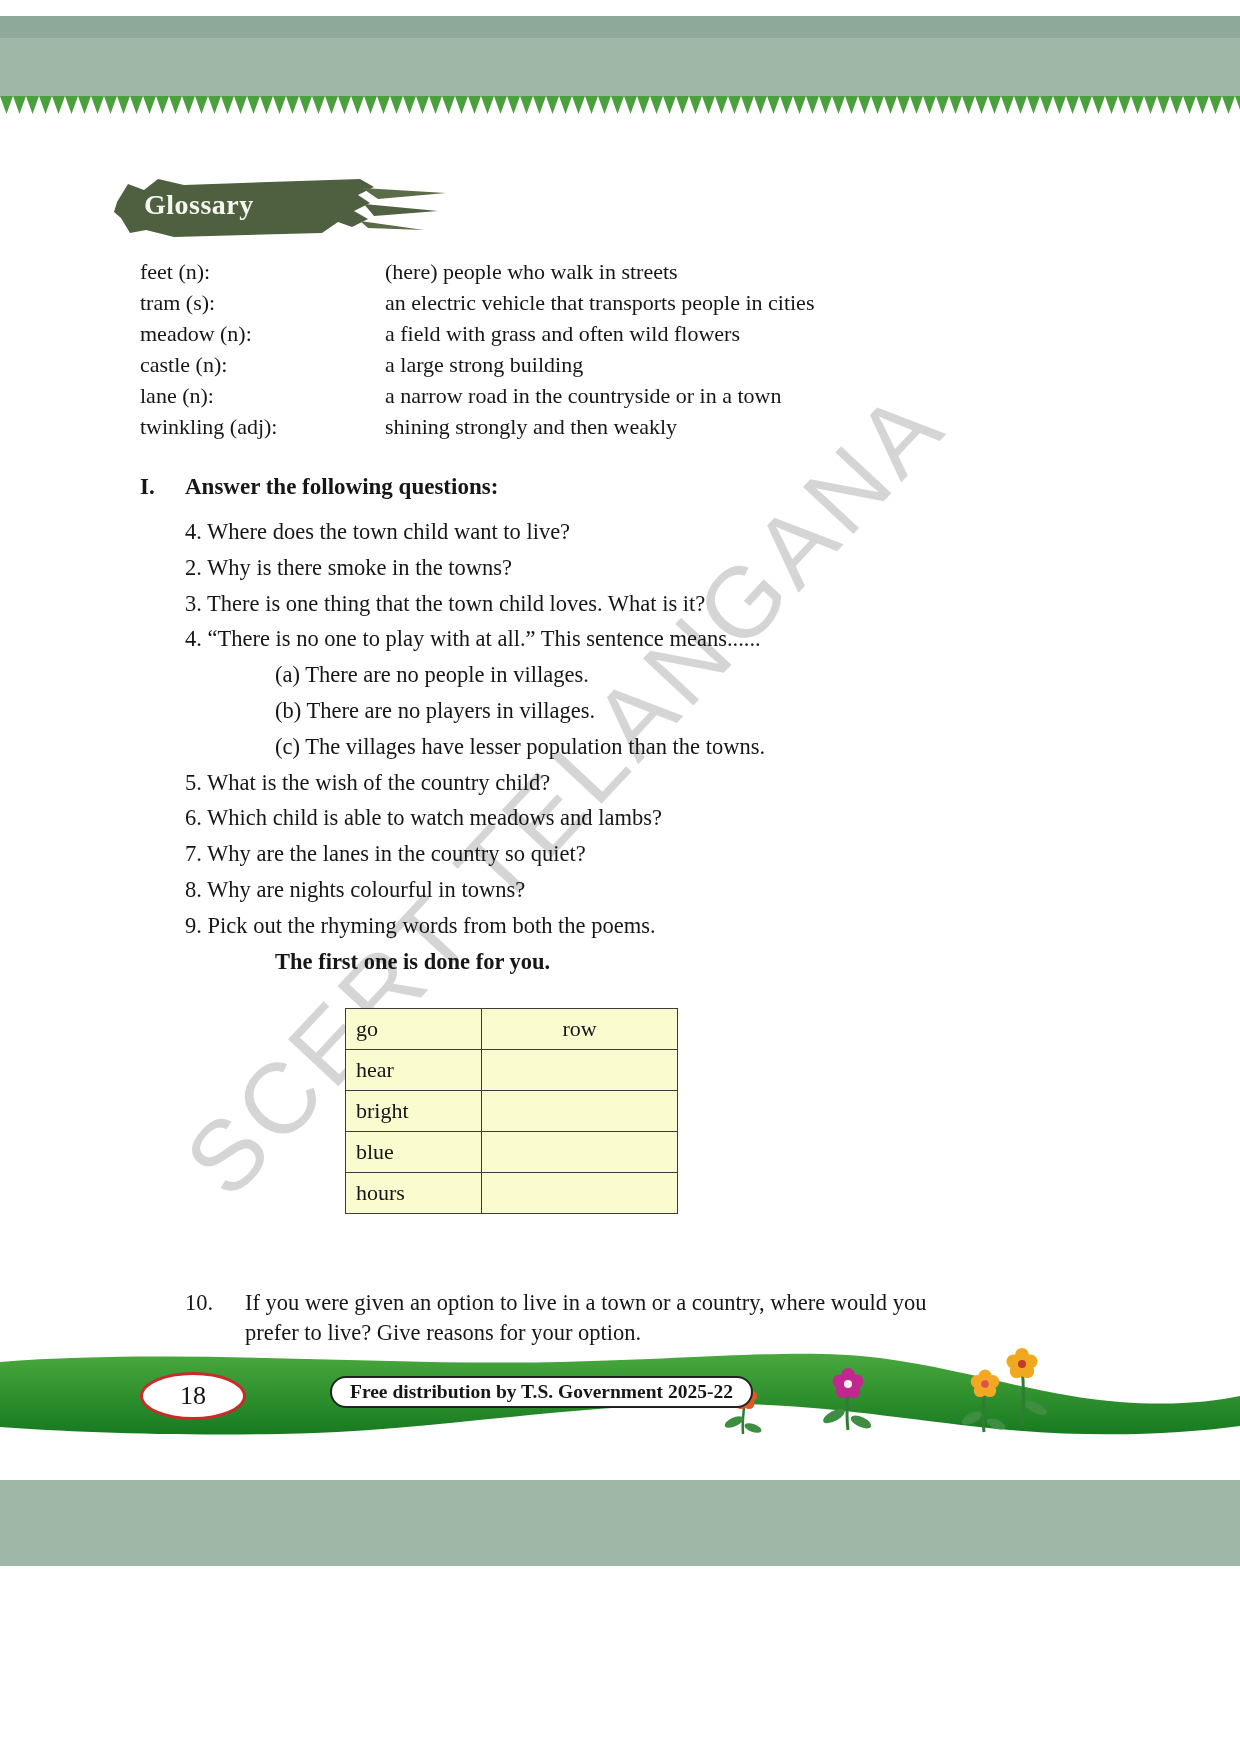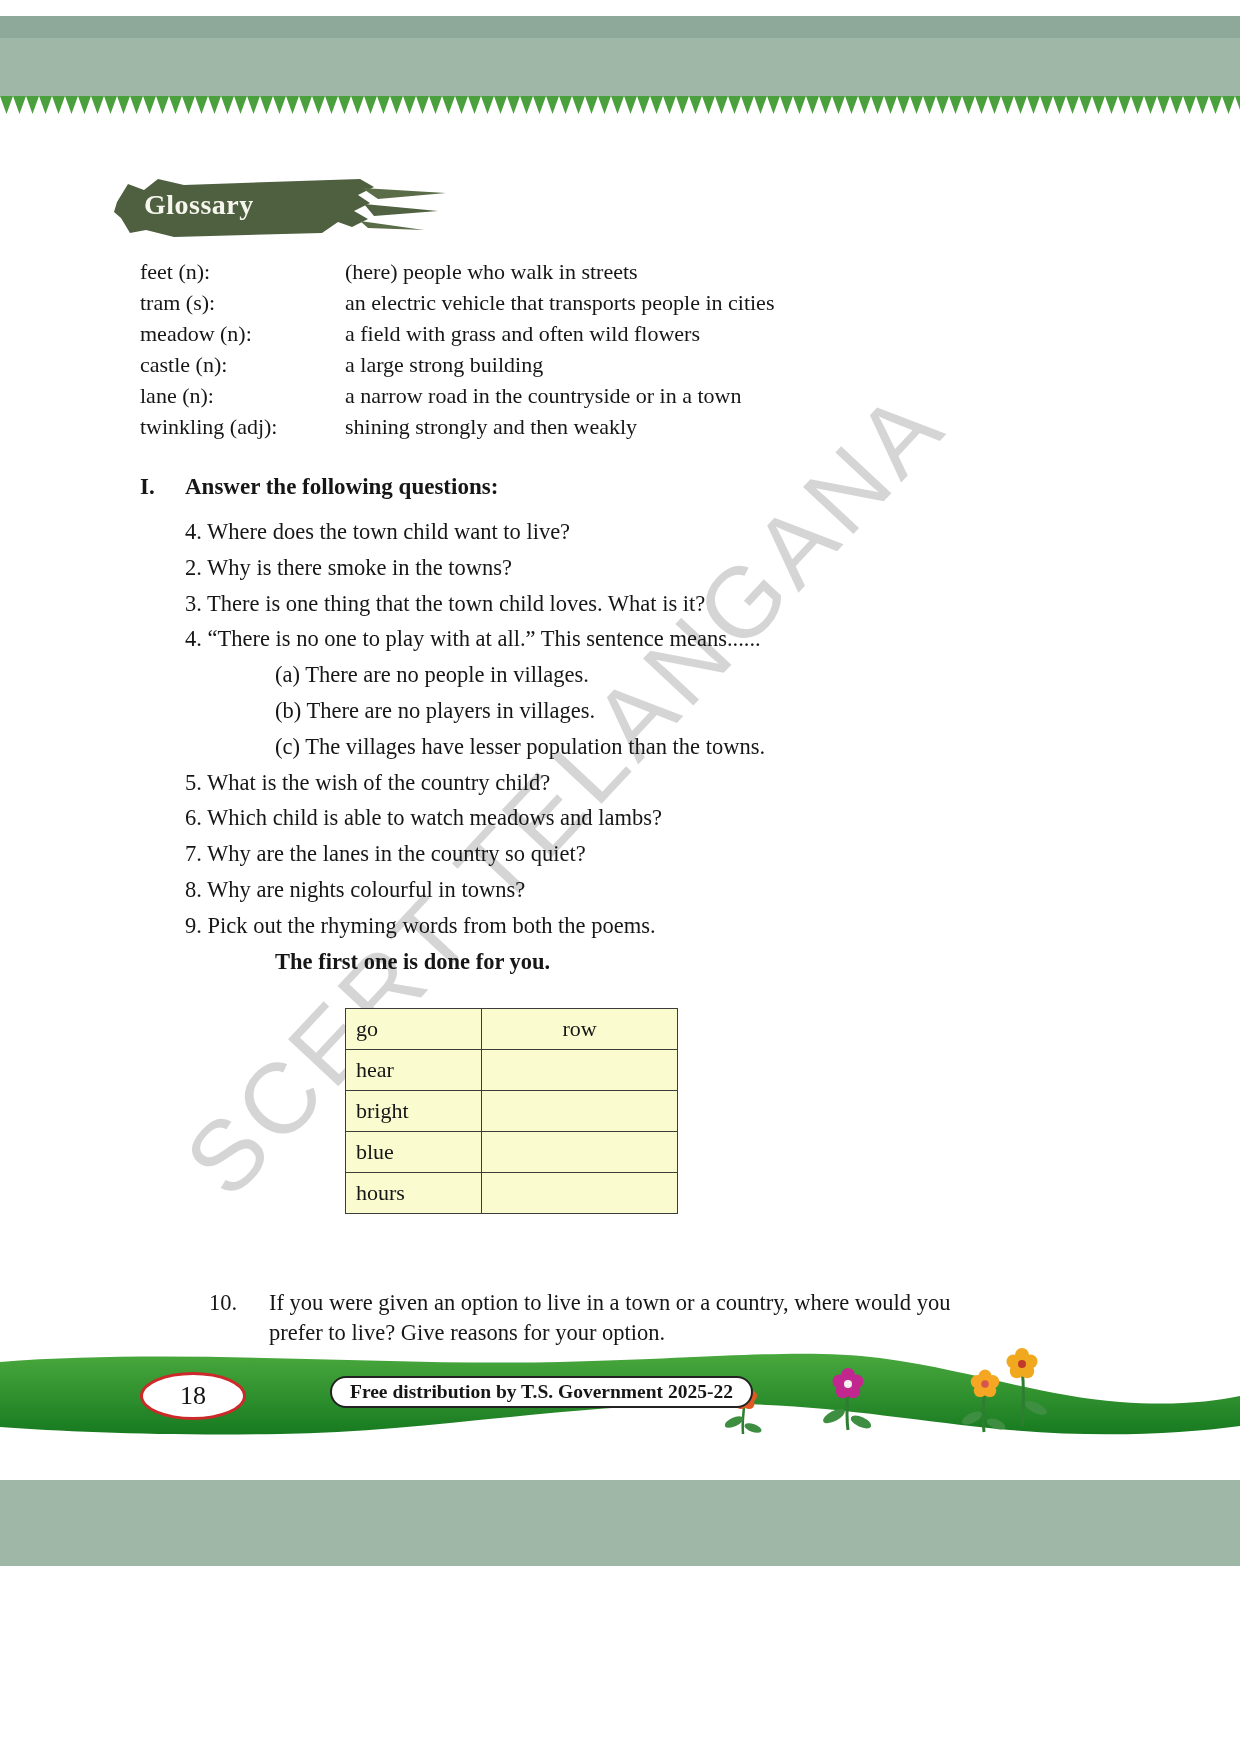--- a/index.html
+++ b/index.html
@@ -22,21 +22,21 @@
   
   .banner-wrap { position: absolute; left: 112px; top: 172px; width: 345px; height: 72px; }
   .banner-wrap svg { position: absolute; left: 0; top: 0; }
   .banner-title {
     position: absolute; left: 32px; top: 17px;
     font-size: 28px; font-weight: bold; color: #f6f6ee; letter-spacing: .5px; text-align: right;
   }
 
   
   .gloss-list { position: absolute; left: 140px; top: 256px; width: 900px; z-index: 2; }
-  .gloss-row { display: flex; line-height: 31px; font-size: 22px; }
+  .gloss-row { display: flex; line-height: 31px; font-size: 22px; gap: 40px; }
   .gloss-term { width: 205px; flex: 0 0 205px; }
   .gloss-def  { flex: 1; }
 
   
   .sec-head { position: absolute; left: 140px; top: 474px; display: flex; z-index: 2;
               font-size: 23px; font-weight: bold; }
   .sec-num { width: 45px; }
 
   
   .q-list { position: absolute; left: 185px; top: 514px; width: 850px; z-index: 2; }
@@ -48,21 +48,21 @@
   .rhyme-table { position: absolute; left: 345px; top: 1008px; border-collapse: collapse; z-index: 2; }
   .rhyme-table td {
     border: 1.4px solid #3c3c3c; background: #fbfbd0;
     height: 41px; font-size: 22px; padding: 4px 10px; vertical-align: middle;
   }
   .rhyme-table td.c-left  { width: 136px; text-align: left; }
   .rhyme-table td.c-right { width: 196px; text-align: center; }
 
   
   .q10 { position: absolute; left: 185px; top: 1288px; display: flex; z-index: 2; }
-  .q10-num { width: 60px; flex: 0 0 60px; font-size: 22.5px; line-height: 30px; margin-left: 24px; }
+  .q10-num { width: 60px; flex: 0 0 60px; font-size: 22.5px; line-height: 30px; }
   .q10-text { width: 740px; font-size: 22.5px; line-height: 30px; }
 
   
   .watermark {
     position: absolute; left: -15px; top: 735px; width: 1160px; z-index: 1;
     text-align: center; font-size: 100px; letter-spacing: 6px; white-space: nowrap;
     color: #9d9d9d; opacity: .42; transform: rotate(-47deg);
     font-family: "Liberation Sans", sans-serif; pointer-events: none;
   }
 

